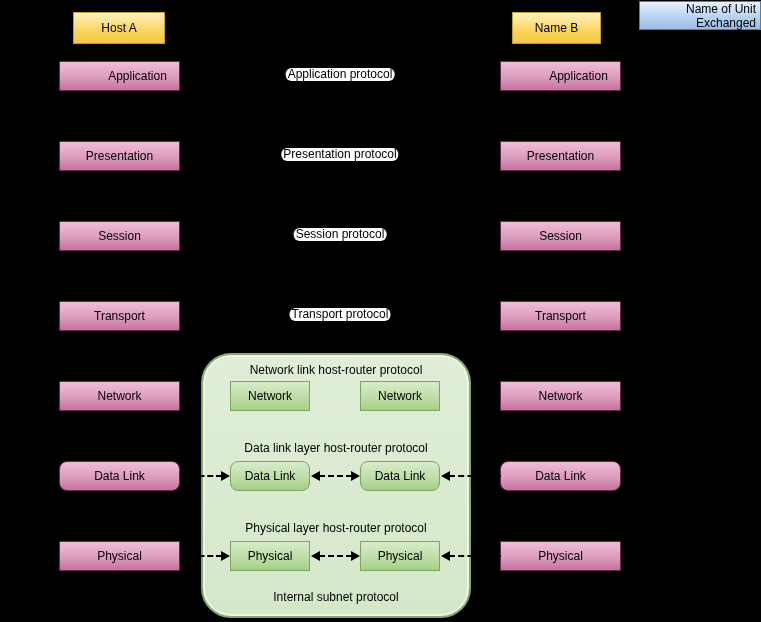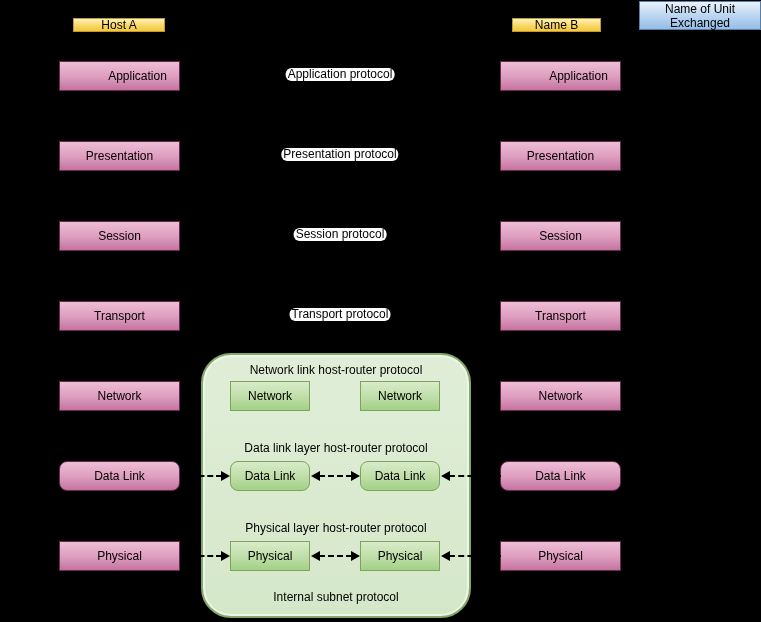--- a/index.html
+++ b/index.html
@@ -7,28 +7,28 @@
     position:relative;width:761px;height:622px;background:#000;overflow:hidden;
     font-family:"Liberation Sans","DejaVu Sans",sans-serif;font-size:12px;color:#000;
   }
   .box{
     position:absolute;box-sizing:border-box;display:flex;align-items:center;justify-content:center;
     text-align:center;line-height:14px;
   }
   
   .host{
     background:linear-gradient(180deg,#fff2bd 0%,#f8d55e 60%,#f5c73d 100%);
-    border:1px solid #bf9b30;height:14px;top:18px;
+    border:1px solid #bf9b30;height:32px;top:12px;
   }
   .host-a{left:73px;width:92px;}
   .host-b{left:512px;width:89px;}
   
   .unit{
     background:linear-gradient(180deg,#e9f2fc 0%,#bcd6f1 50%,#96bde6 100%);
-    border:1px solid #5a7fa5;left:639px;top:1px;width:122px;height:29px;padding:4px 4px;
+    border:1px solid #5a7fa5;left:639px;top:1px;width:122px;height:29px;padding:4px 4px;text-align:right;
   }
   
   .layer{
     background:linear-gradient(180deg,#efbdd6 0%,#dd9cbe 55%,#c4739e 100%);
     border:1px solid #66294d;width:121px;height:30px;
   }
   .lcol{left:59px;}
   .rcol{left:500px;}
   .r0{top:61px;padding-left:36px;} .r1{top:141px;} .r2{top:221px;} .r3{top:301px;}
   .r4{top:381px;} .r5{top:461px;border-radius:8px;} .r6{top:541px;}

